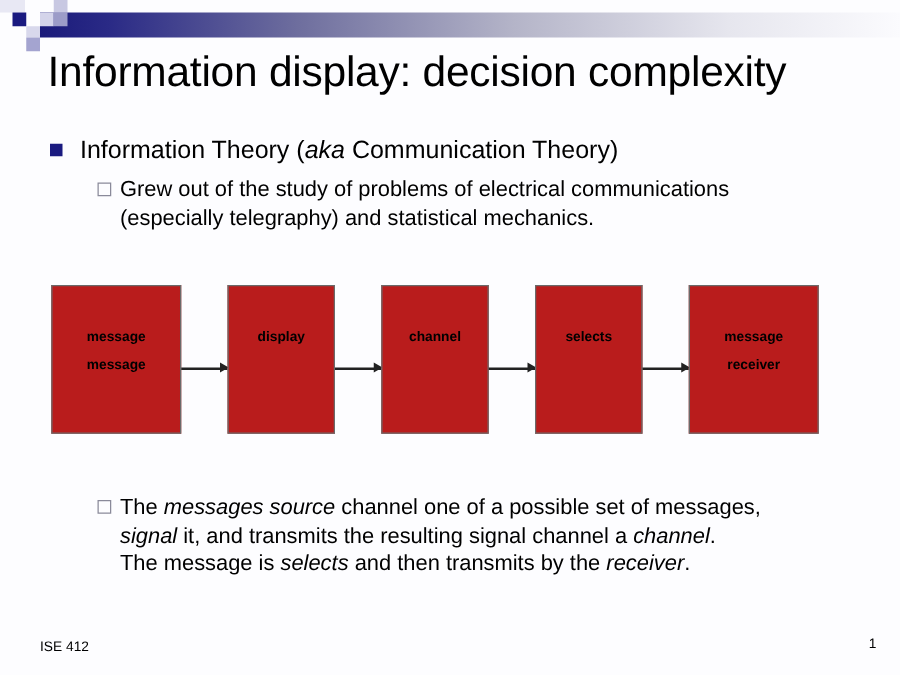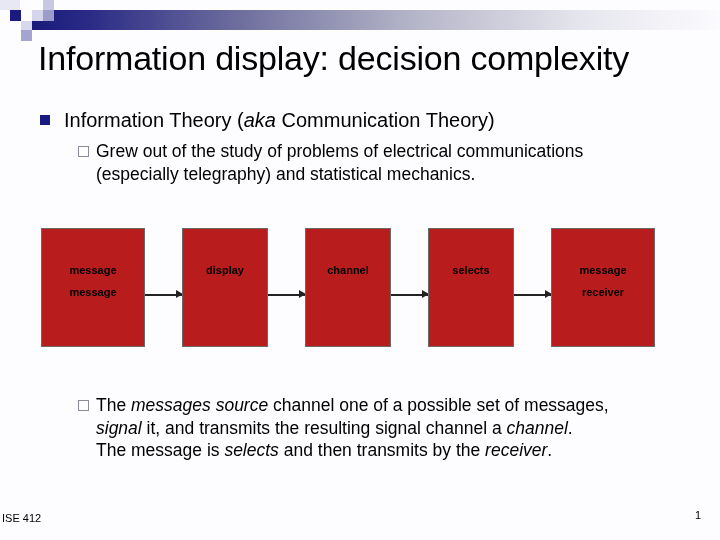--- a/index.html
+++ b/index.html
@@ -36,21 +36,21 @@
     position: absolute; top: 228px; height: 119px;
     border: 1.5px solid #6a6a6a; background: #b91c1c; box-sizing: border-box;
     text-align: center; font-weight: bold; font-size: 11px; line-height: 22px;
   }
   .node .lbl { position: absolute; left: 0; right: 0; top: 30px; }
   .arrow { position: absolute; top: 294px; height: 1.5px; background: #222; }
   .arrow::after {
     content: ""; position: absolute; right: -1px; top: -4px;
     border-left: 7px solid #222; border-top: 4.5px solid transparent; border-bottom: 4.5px solid transparent;
   }
-  .footer-left { position: absolute; left: 2px; top: 512px; font-size: 11px; }
+  .footer-left { position: absolute; left: 32px; top: 512px; font-size: 11px; }
   .footer-right { position: absolute; left: 695px; top: 509px; font-size: 11px; }
   em { font-style: italic; }
 </style>
 </head>
 <body>
 
 <div class="deco">
   <div class="gradbar"></div>
   <div class="sq" style="left:0;top:0;width:20px;height:10px;background:#e8e8f4;"></div>
   <div class="sq" style="left:10px;top:10px;width:11px;height:11px;background:#1a1a80;"></div>

